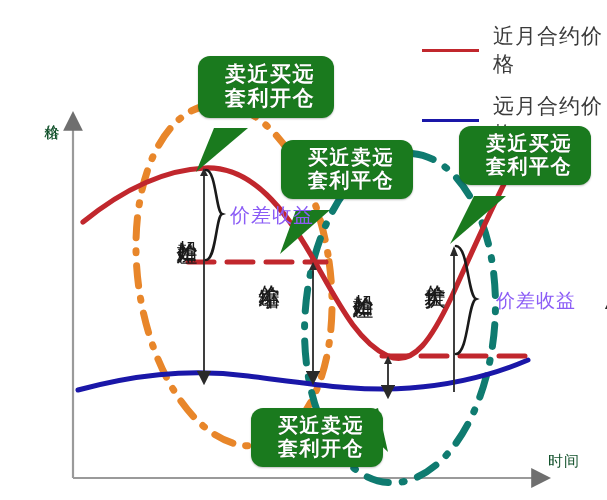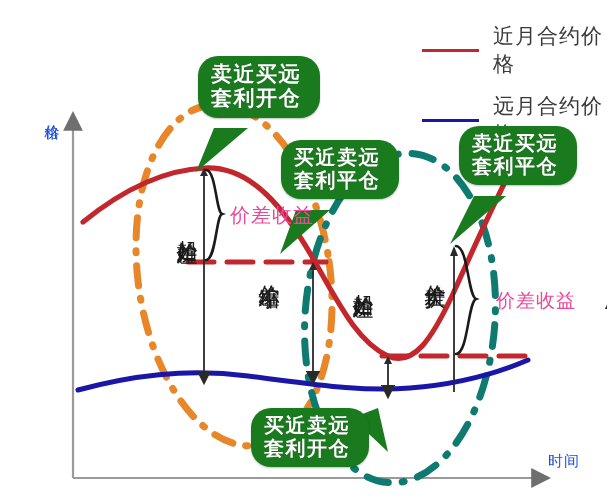--- a/index.html
+++ b/index.html
@@ -13,40 +13,40 @@
     text-orientation:upright;
     font-family:"DejaVu Serif","Liberation Serif",serif;
     color:#1a1a1a;
     letter-spacing:1px;
     line-height:1;
     white-space:nowrap;
   }
   .hlabel{
     position:absolute;
     font-family:"DejaVu Serif","Liberation Serif",serif;
-    color:#ec4899;
+    color:#8b5cf6;
     white-space:nowrap;
     letter-spacing:1px;
   }
 
-  .axis-label{font-size:15px;color:#1d4ed8;}
+  .axis-label{font-size:15px;color:#14532d;}
 
   .legend{position:absolute;}
   .legend-row{display:flex;align-items:center;margin-bottom:14px;}
   .legend-line{width:66px;height:0;border-top:3px solid #000;margin-right:14px;}
   .legend-text{
     font-family:"DejaVu Sans","Liberation Sans",sans-serif;
     font-size:21px;color:#3a3a3a;font-weight:400;letter-spacing:1px;
   }
 
   .callout{
     position:absolute;
     background:#1a7a1e;
-    border-radius:20px;
-    padding:6px 10px 7px 4px;
+    border-radius:12px;
+    padding:6px 10px 7px 18px;
     text-align:center;
     box-shadow:0 1px 2px rgba(0,0,0,.25);
   }
   .callout span{
     display:block;
     color:#ffffff;
     font-family:"DejaVu Sans","Liberation Sans",sans-serif;
     font-weight:bold;
     font-size:21px;
     line-height:1.16;

